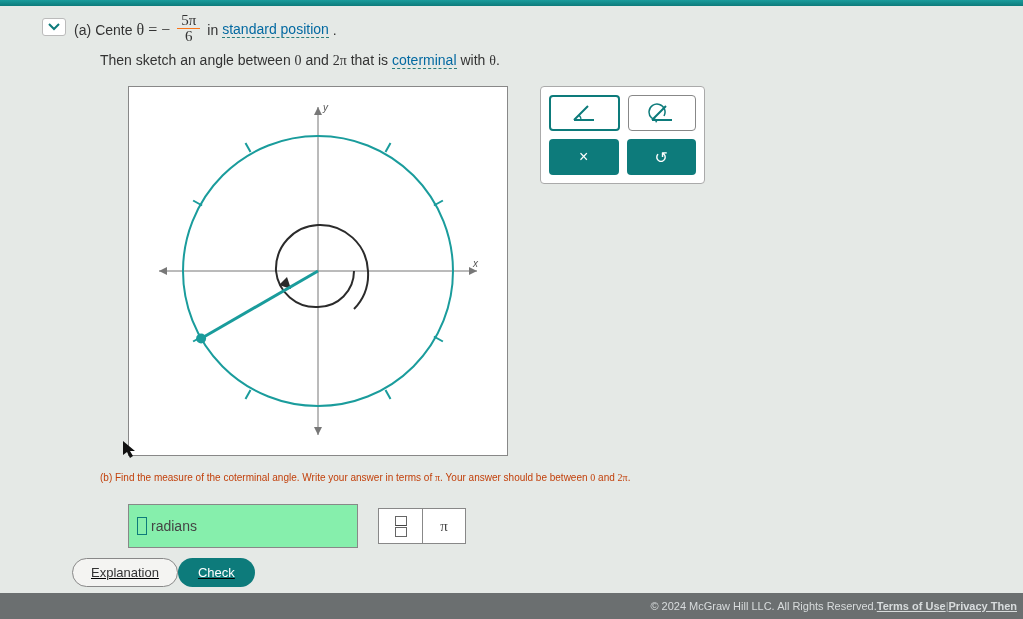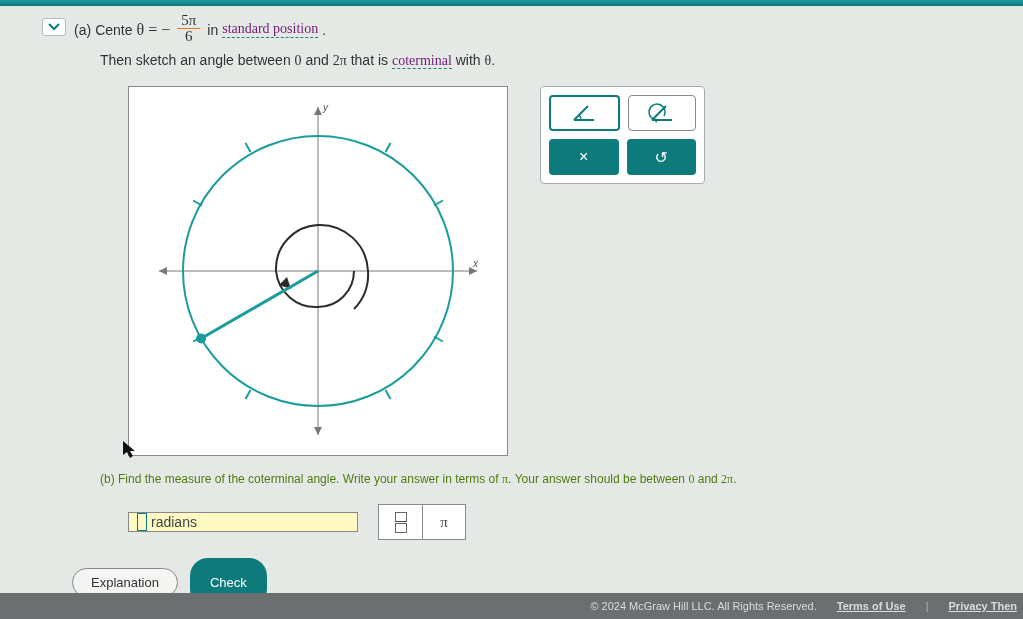--- a/index.html
+++ b/index.html
@@ -48,21 +48,21 @@
     display:inline-flex;flex-direction:column;align-items:center;
     font-family: "Times New Roman", serif;
     font-size:15px;
     line-height:1;
     margin: 0 3px;
     position:relative; top:-1px;
   }
   .fraction .num { border-bottom:1px solid #f97316; padding:0 4px;}
   .fraction .den { padding:0 4px;}
   .serif { font-family:"Times New Roman", serif; }
-  .link-style { color:#701a75; border-bottom:1px dashed #2a7d7d; cursor:pointer;font-family:Liberation Serif, serif;}
+  .link-style { color:#0369a1; border-bottom:1px dashed #2a7d7d; cursor:pointer;}
   .prompt-a2 {
     position:absolute;
     top:46px; left:100px;
     font-size:14px; color:#333;text-align:center;
   }
   .graph-panel {
     position:absolute;
     top:80px; left:128px;
     width:380px; height:370px;
     background:#fff;
@@ -89,30 +89,30 @@
   }
   .tool-btn.selected { border:2px solid #0d7b7b; }
   .tool-btn.dark {
     background:#0d7b7b;
     color:#fff;
     border:none;
   }
   .prompt-b {
     position:absolute;
     top:466px; left:100px;
-    font-size:12px; color:#4d7c0f;
+    font-size:10px; color:#c2410c;
   }
   .answer-row {
     position:absolute;
     top:498px; left:128px;
     display:flex; gap:20px; align-items:center;
   }
   .answer-input-box {
-    width:230px; height:20px;
-    background:#fef9c3; border:1px solid #888;
+    width:230px; height:44px;
+    background:#86efac; border:1px solid #888;
     display:flex; align-items:center;
     padding:0 8px; gap:4px;
     font-size:14px; color:#444;
   }
   .cursor-box {
     width:10px; height:18px;
     border:1px solid #0d7b7b;
   }
   .sym-btn {
     width:44px; height:36px;
@@ -122,47 +122,47 @@
   }
   .frac-sym {
     display:inline-flex;flex-direction:column;align-items:center;
     font-size:11px;line-height:1;
   }
   .frac-sym span{width:12px;height:10px;border:1px solid #666;}
   .frac-sym span:first-child{border-bottom:1px solid #444;margin-bottom:1px;}
   .button-row {
     position:absolute;
     top:552px; left:72px;
-    display:flex; gap:12px; align-items:center;
+    display:flex; align-items:center;text-decoration:underline;
   }
   .explain-btn {
     padding:6px 18px;
     border:1px solid #888;
     border-radius:18px;
     background:#f4f4f2;
     font-size:13px; color:#333;
   }
   .check-btn {
-    padding:17px 20px;
+    padding:7px 20px;
     border:none;
     border-radius:18px;
     background:#0d7b7b;
     color:#fff;
     font-size:13px;
   }
   .footer {
     position:absolute;
     bottom:0; left:0; right:0;
     height:26px;
     background:#6b6f70;
     color:#d8dcdd;
     font-size:11px;
     display:flex;align-items:center;justify-content:flex-end;
     padding:0 6px;
-    gap:20px;
+    gap:0;
   }
   .footer-link { color:#d8dcdd; text-decoration:underline; cursor:pointer;font-weight:bold;}
   .footer-sep { color:#aeb3b4;}
 </style>
 </head>
 <body>
 
 <div class="top-bar"></div>
 <div class="content">
 

